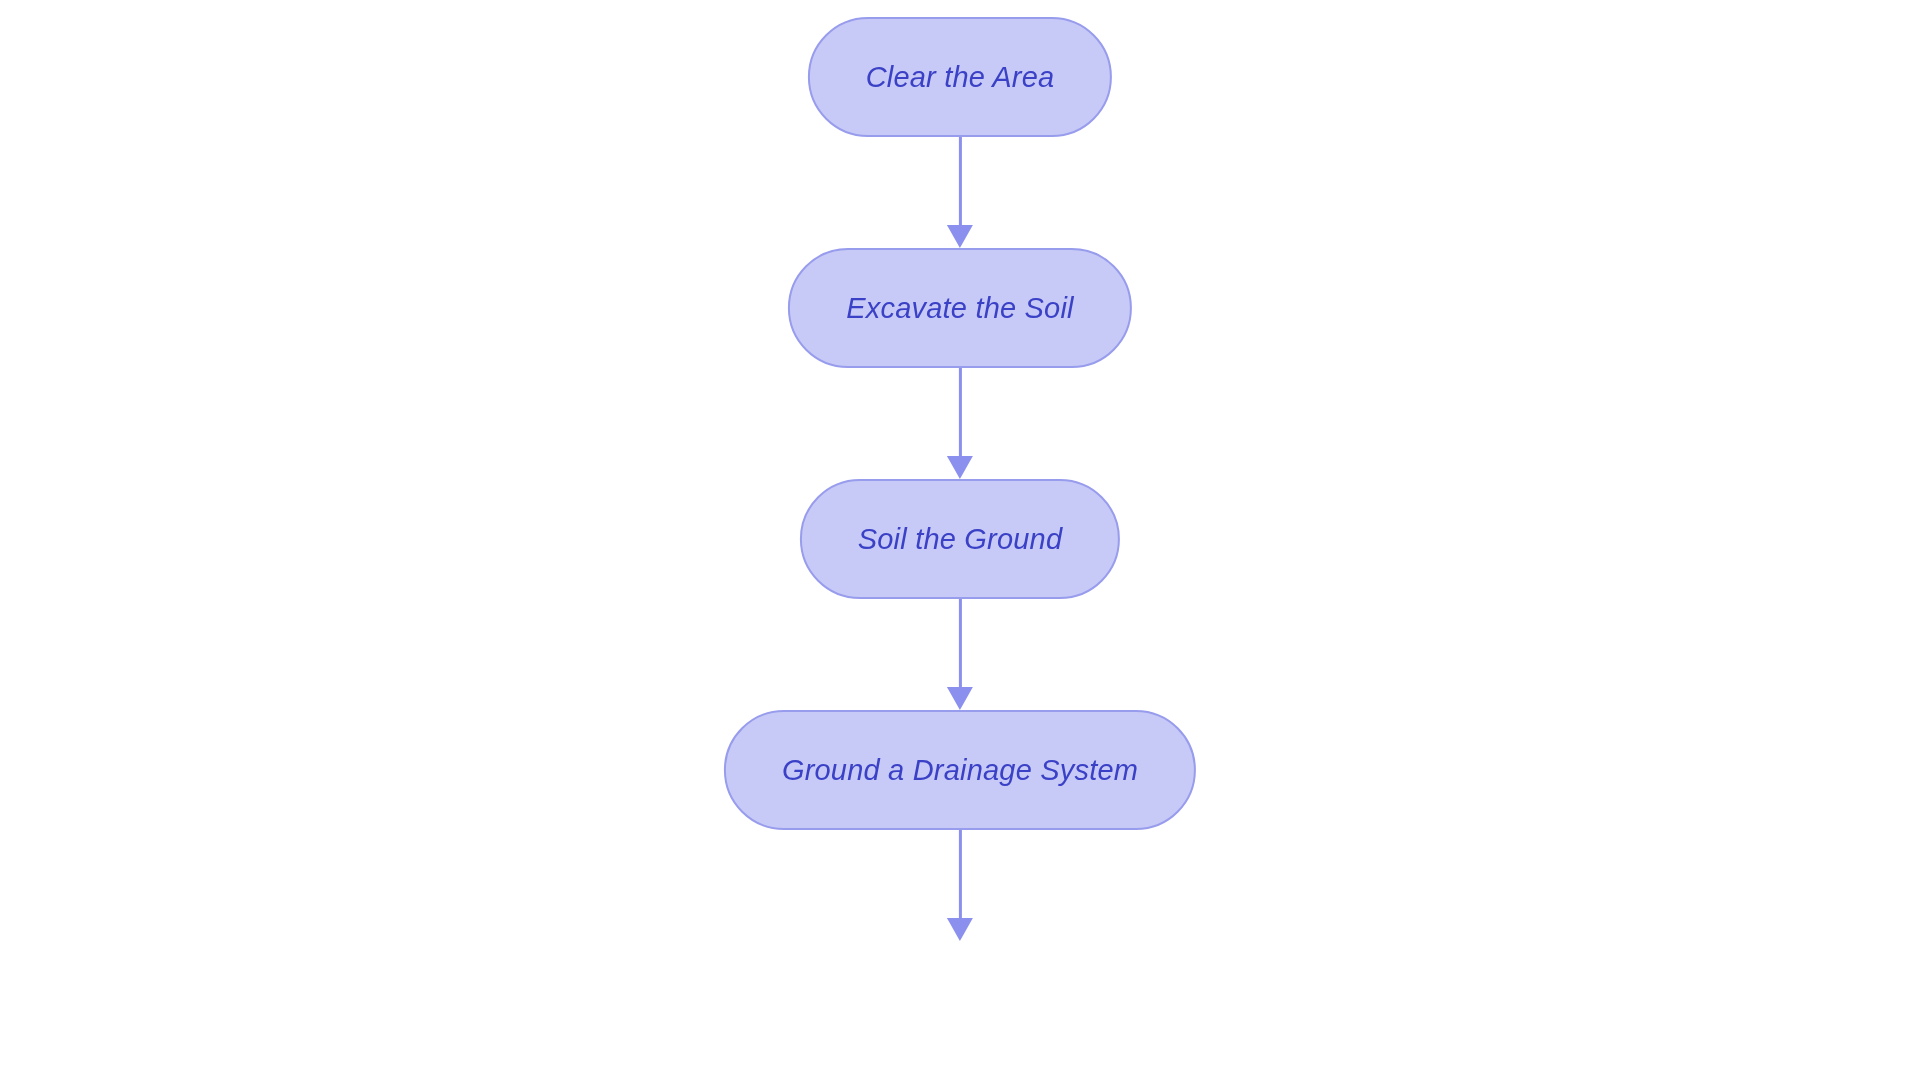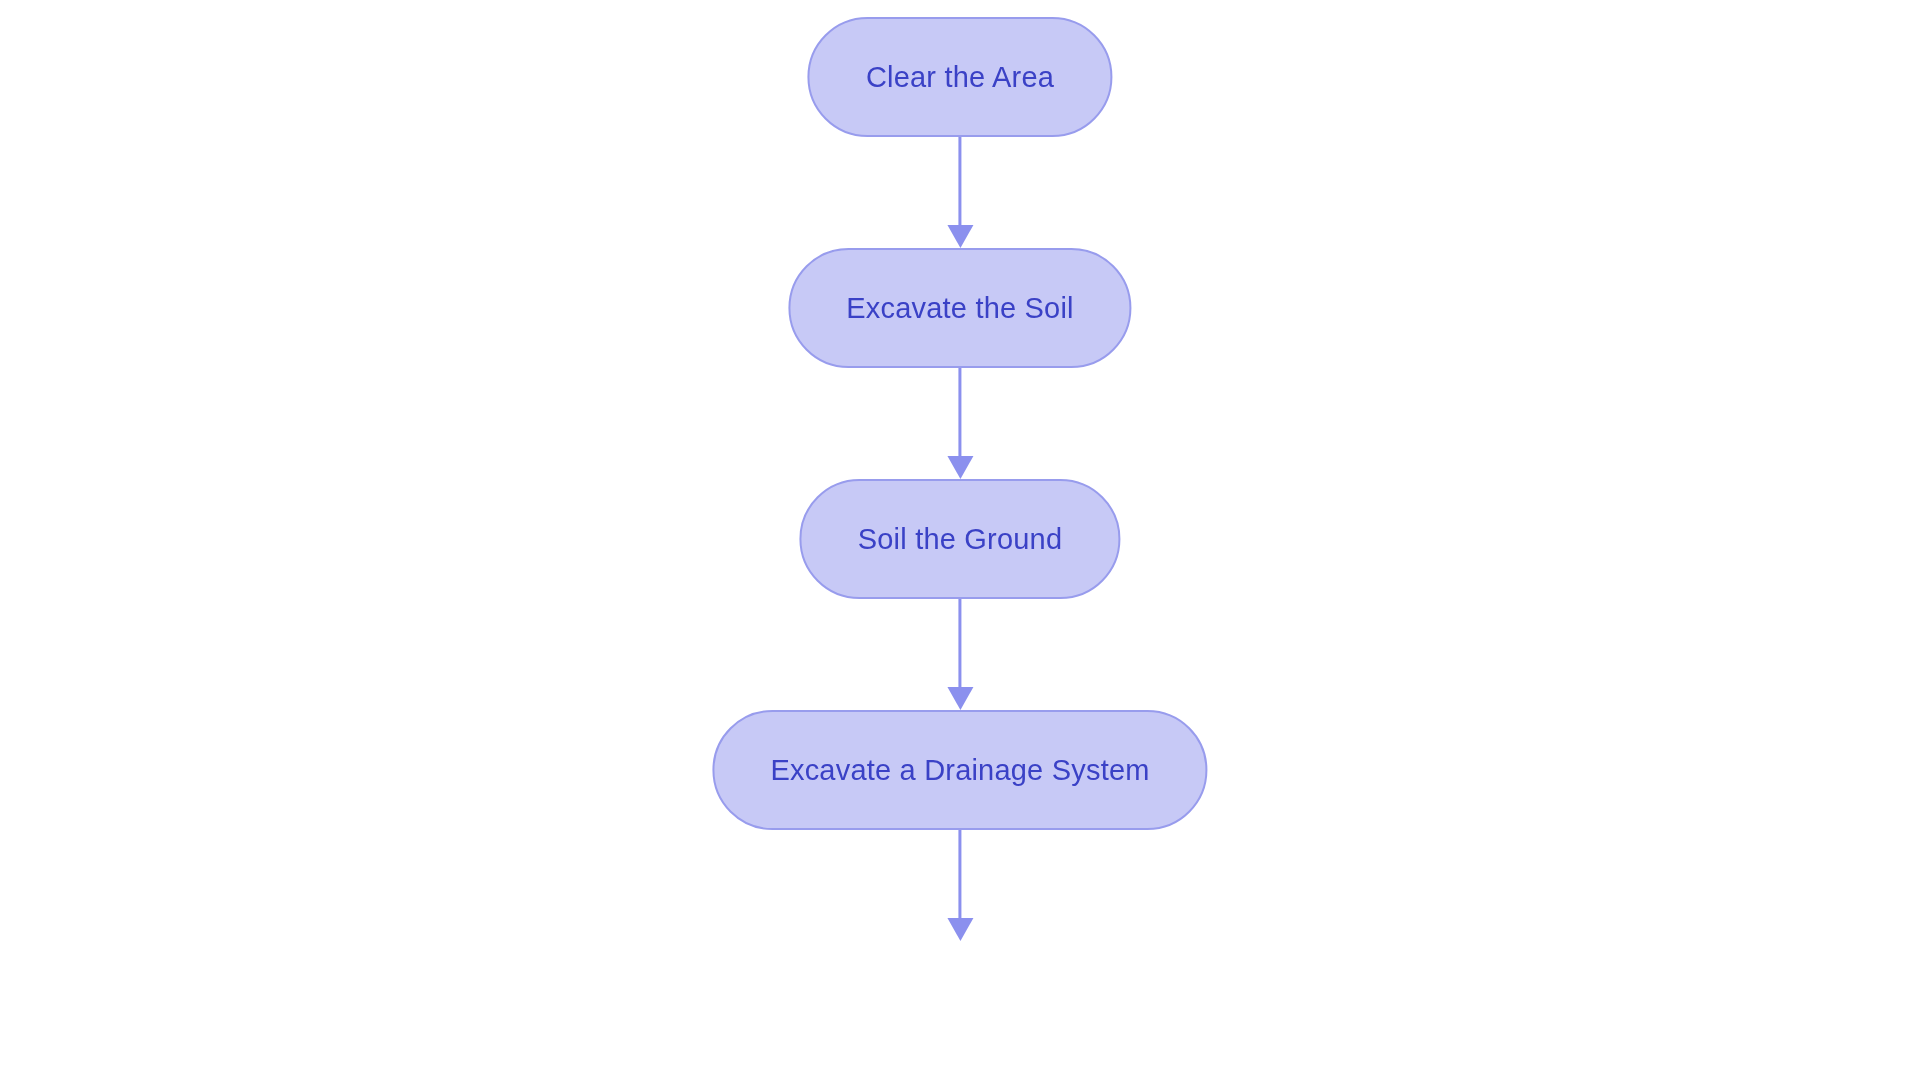--- a/index.html
+++ b/index.html
@@ -38,20 +38,21 @@
     background: #c7c9f6;
     border: 2px solid #989ced;
     border-radius: 60px;
     white-space: nowrap;
   }
   .node .node-label {
     font-size: 29px;
     font-weight: 400;
     color: #3a41c6;
     letter-spacing: 0.2px;
+    font-style: italic;
   }
   .arrow {
     height: 111px;
     width: 26px;
     display: flex;
     flex-direction: column;
     align-items: center;
   }
   .arrow .arrow-line {
     flex: 1 1 auto;
@@ -93,21 +94,21 @@
     <div class="node">
       <span class="node-label">Soil the Ground</span>
     </div>
 
     <div class="arrow">
       <div class="arrow-line"></div>
       <div class="arrow-head"></div>
     </div>
 
     <div class="node">
-      <span class="node-label">Excavate a Drainage System</span>
+      <span class="node-label">Ground a Drainage System</span>
     </div>
 
     <div class="arrow">
       <div class="arrow-line"></div>
       <div class="arrow-head"></div>
     </div>
 
 
   </div>
 </div>

